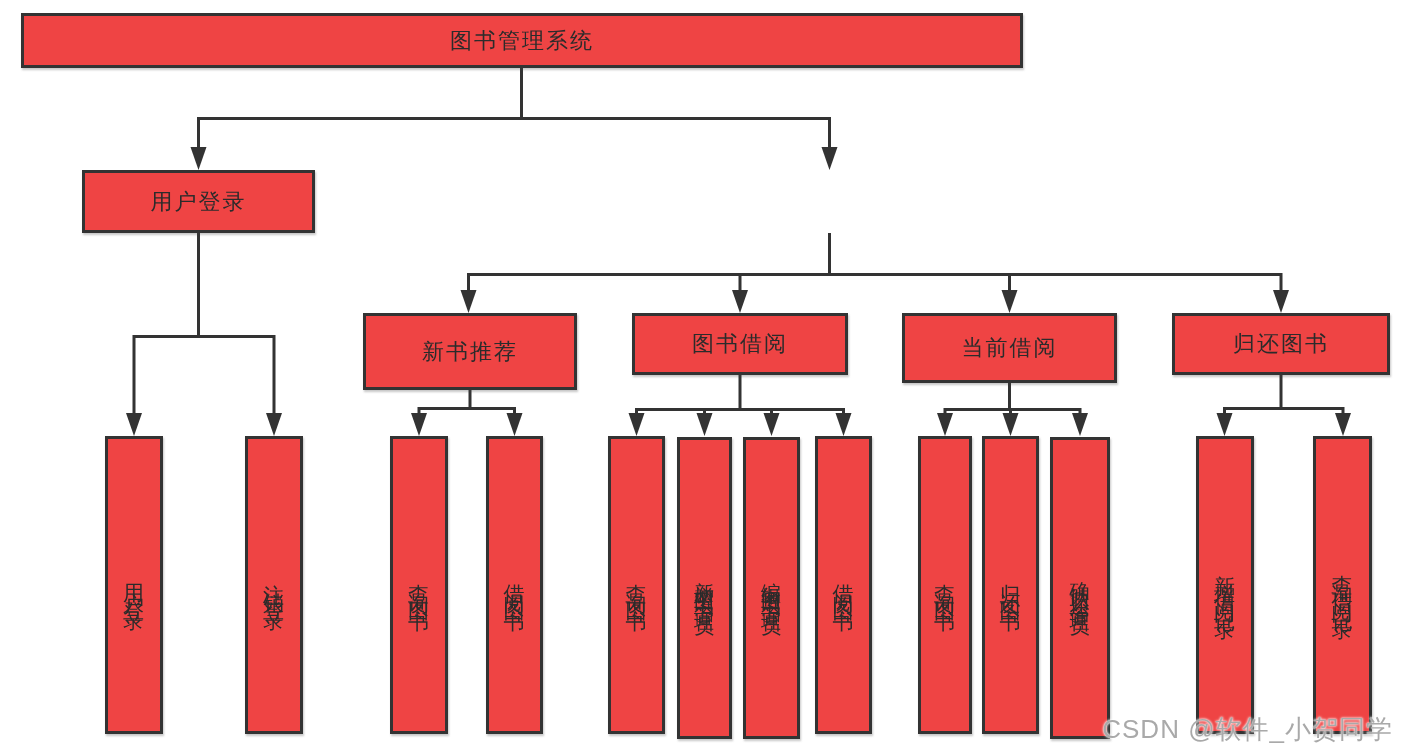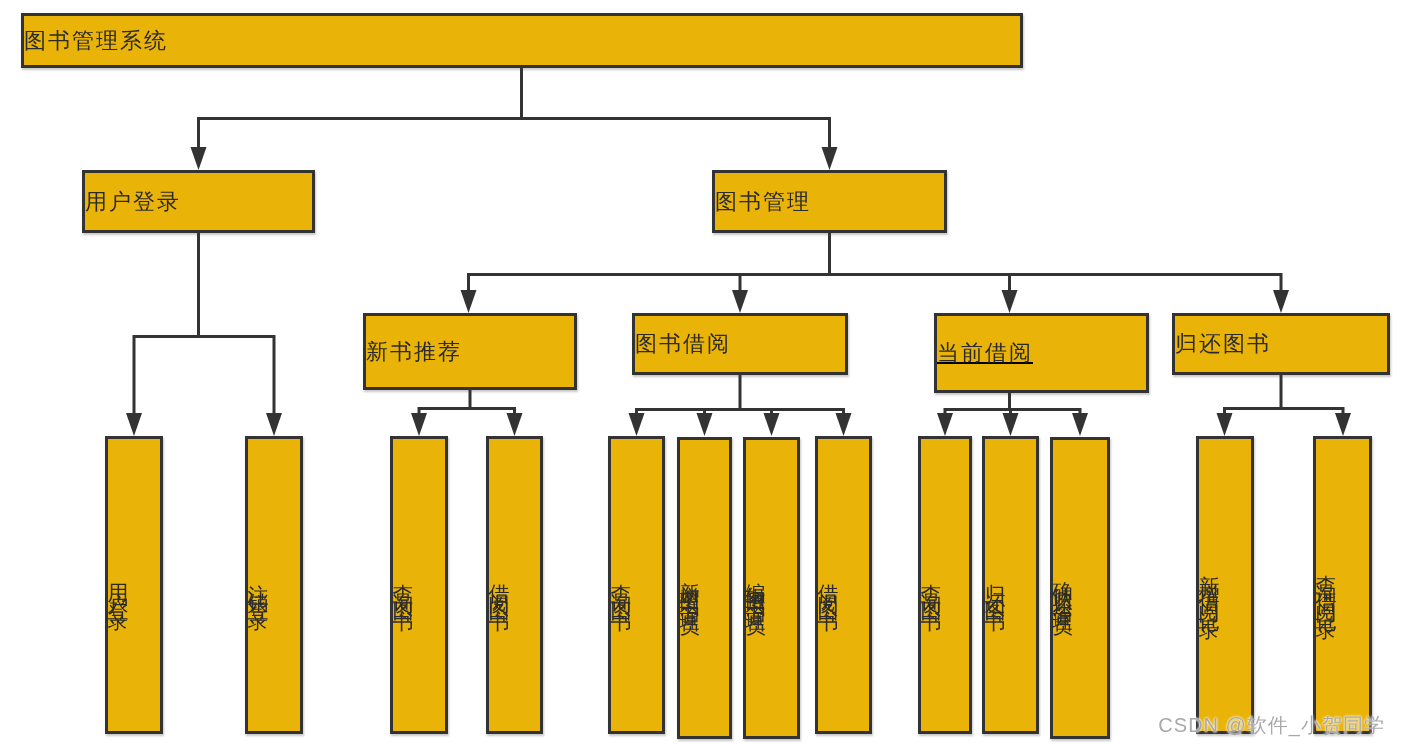--- a/index.html
+++ b/index.html
@@ -6,38 +6,38 @@
   .stage{
     position:relative;
     width:1405px;height:747px;
     background:#ffffff;
     font-family:"Liberation Sans","DejaVu Sans",sans-serif;
     overflow:hidden;
   }
   .wires{position:absolute;left:0;top:0;}
   .hbox,.vbox{
     position:absolute;
-    background:#eab308;
+    background:#ef4444;
     border:3px solid #333333;
     box-sizing:border-box;
-    display:flex;align-items:center;
+    display:flex;align-items:center;justify-content:center;
     box-shadow:1px 2px 2px rgba(70,70,70,.30);
   }
   .hbox span{
     font-size:22px;letter-spacing:2px;color:#2b2b2b;white-space:nowrap;
   }
   .vlabel{
     writing-mode:vertical-rl;
     line-height:1;
     font-size:21px;letter-spacing:9px;color:#2b2b2b;
   }
   .vbox.tight .vlabel{font-size:20px;letter-spacing:5px;}
   .watermark{
-    position:absolute;right:20px;top:712px;
-    font-size:20px;letter-spacing:1px;
+    position:absolute;right:12px;top:712px;
+    font-size:26px;letter-spacing:1px;
     color:#a9a9a9;
     text-shadow:0 0 3px #ffffff,0 0 2px #ffffff;
     z-index:5;
   }
 </style>
 </head>
 <body>
 
 <div class="stage">
 
@@ -100,31 +100,28 @@
     </g>
   </svg>
 
   <div class="hbox" style="left:21px;top:13px;width:1002px;height:55px;">
     <span>图书管理系统</span>
   </div>
 
   <div class="hbox" style="left:82px;top:170px;width:233px;height:63px;">
     <span>用户登录</span>
   </div>
-  <div class="hbox" style="left:712px;top:170px;width:235px;height:63px;">
-    <span>图书管理</span>
-  </div>
 
   <div class="hbox" style="left:363px;top:313px;width:214px;height:77px;">
     <span>新书推荐</span>
   </div>
   <div class="hbox" style="left:632px;top:313px;width:216px;height:62px;">
     <span>图书借阅</span>
   </div>
-  <div class="hbox" style="left:934px;top:313px;width:215px;height:80px;text-decoration:underline;">
+  <div class="hbox" style="left:902px;top:313px;width:215px;height:70px;">
     <span>当前借阅</span>
   </div>
   <div class="hbox" style="left:1172px;top:313px;width:218px;height:62px;">
     <span>归还图书</span>
   </div>
 
   <div class="vbox" style="left:105px;top:436px;width:58px;height:298px;">
     <span class="vlabel">用户登录</span>
   </div>
   <div class="vbox" style="left:245px;top:436px;width:58px;height:298px;">

